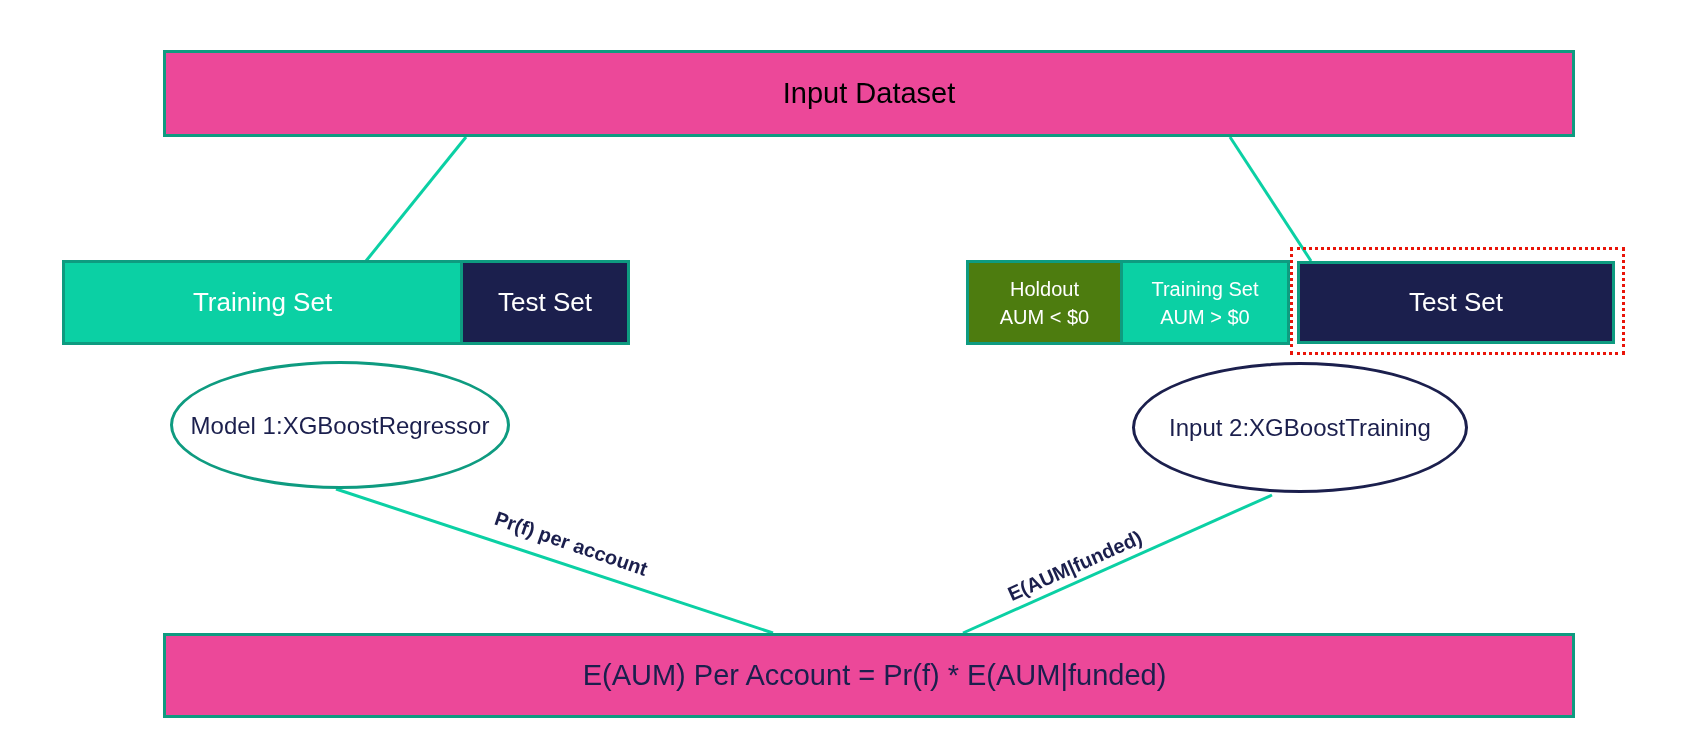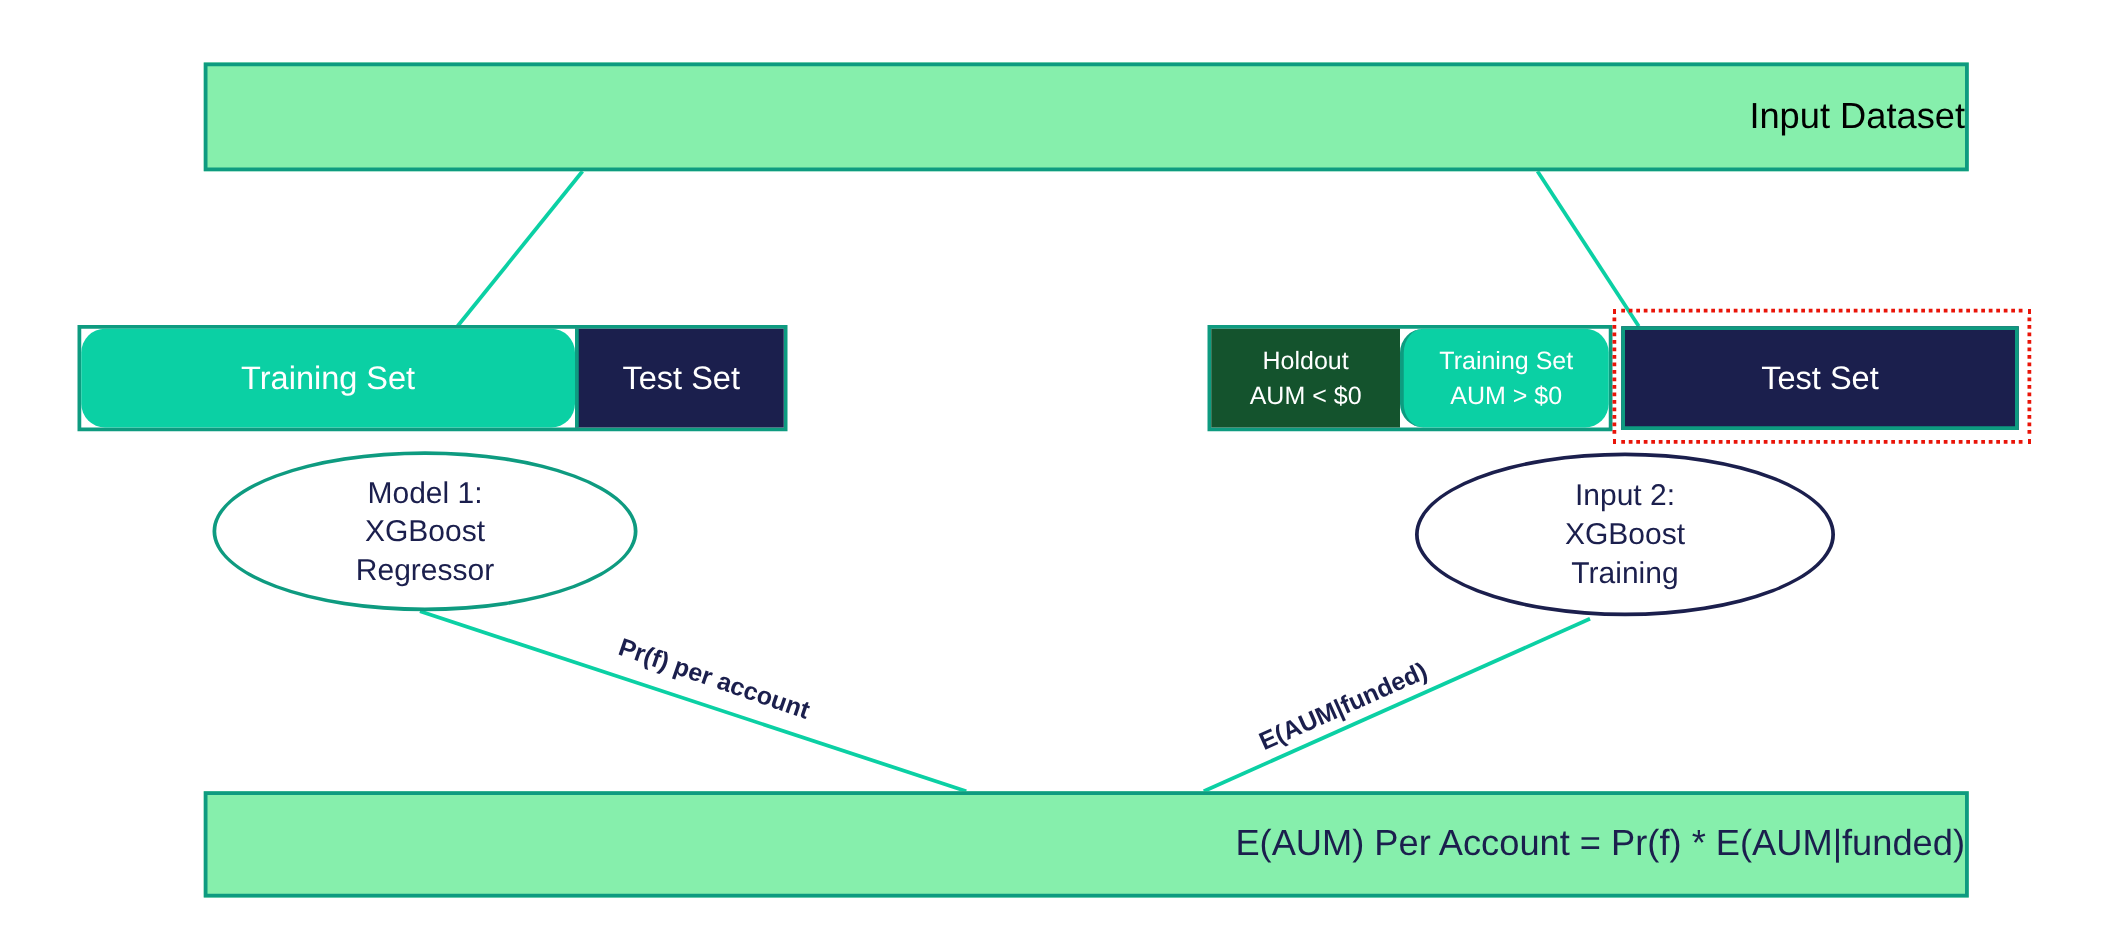--- a/index.html
+++ b/index.html
@@ -17,25 +17,25 @@
   }
   .edges {
     position: absolute;
     left: 0;
     top: 0;
     pointer-events: none;
   }
   .panel {
     position: absolute;
     box-sizing: border-box;
-    background: #86efac;
+    background: #ec4899;
     border: 3px solid #0e9b80;
     display: flex;
     align-items: center;
-    justify-content: flex-end;
+    justify-content: center;
   }
   .panel .panel-label {
     font-size: 29px;
     color: #000000;
   }
   .panel.output .panel-label {
     color: #1b1f4d;
     margin-left: 11px;
   }
   .input-box  { left: 163px; top: 50px;  width: 1412px; height: 87px; }
@@ -50,23 +50,23 @@
   }
   .left-bar { left: 62px; top: 260px; width: 568px; height: 85px; }
   .right-split-bar { left: 966px; top: 260px; width: 324px; height: 85px; }
   .seg {
     display: flex;
     flex-direction: column;
     align-items: center;
     justify-content: center;
     box-sizing: border-box;
   }
-  .seg.teal { background: #0bd0a4; border-radius: 19px; }
+  .seg.teal { background: #0bd0a4; }
   .seg.navy { background: #1b1f4d; }
-  .seg.gold { background: #14532d; }
+  .seg.gold { background: #4d7c0f; }
   .seg .big-label {
     color: #ffffff;
     font-size: 26px;
   }
   .seg .small-label {
     color: #ffffff;
     font-size: 20px;
     line-height: 28px;
     display: block;
     text-align: center;
@@ -96,21 +96,21 @@
     box-sizing: border-box;
     border: 3px dotted #e91409;
   }
 
   .model-ellipse {
     position: absolute;
     box-sizing: border-box;
     border-radius: 50%;
     background: #ffffff;
     display: flex;
-    flex-direction: column;
+    flex-direction: row;
     align-items: center;
     justify-content: center;
     text-align: center;
   }
   .model-ellipse .model-line {
     display: block;
     color: #1b1f4d;
     font-size: 24px;
     line-height: 31px;
   }

